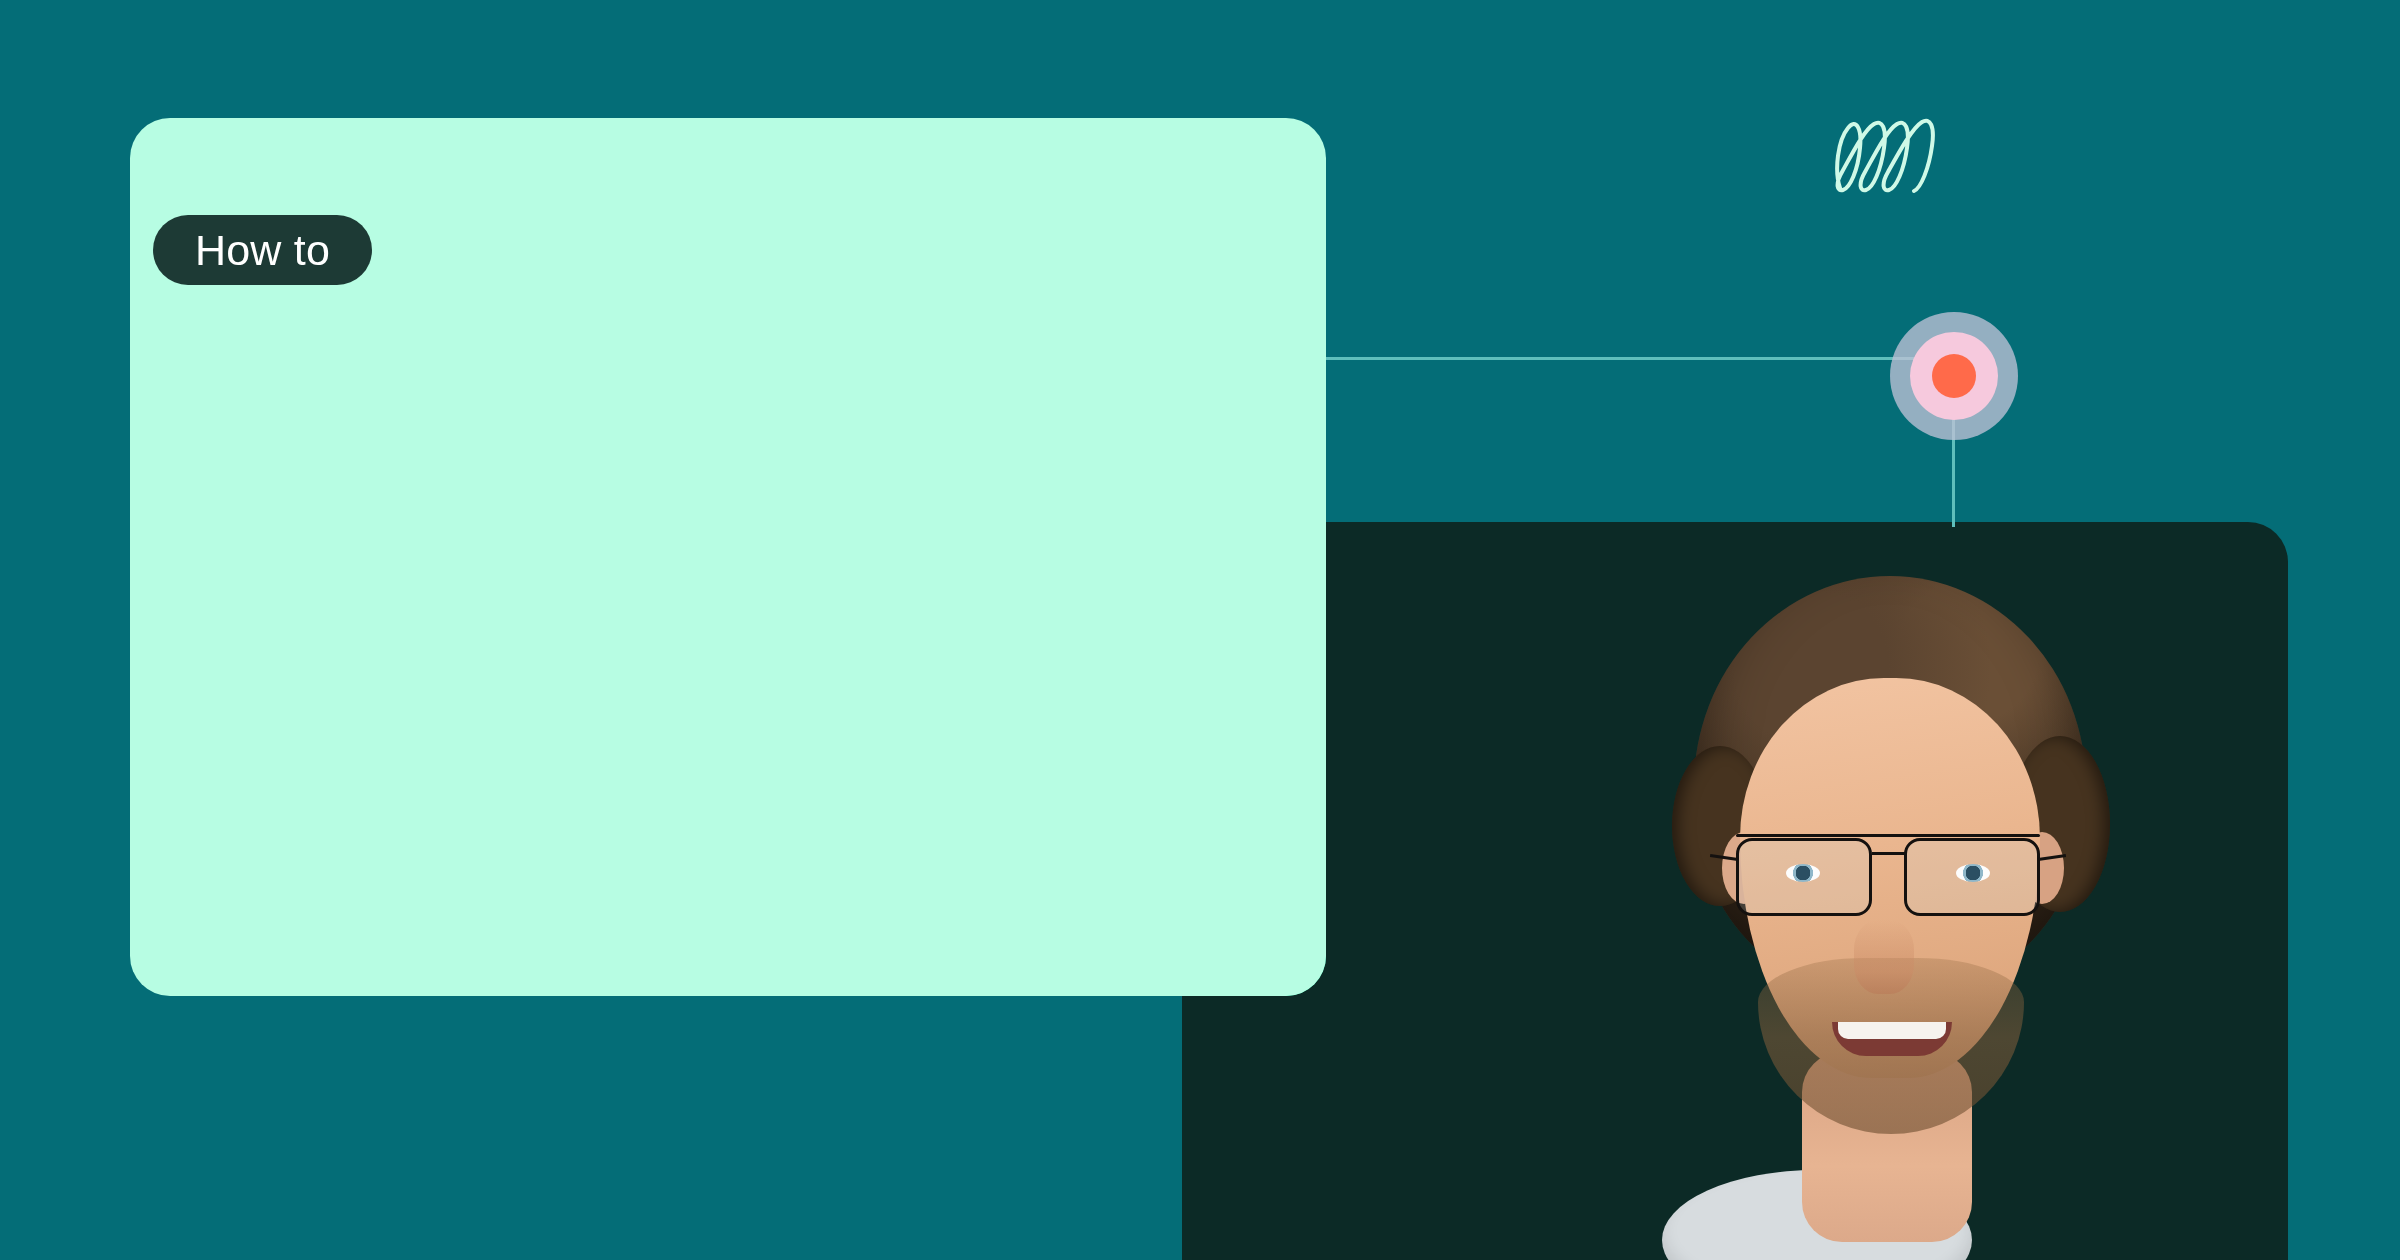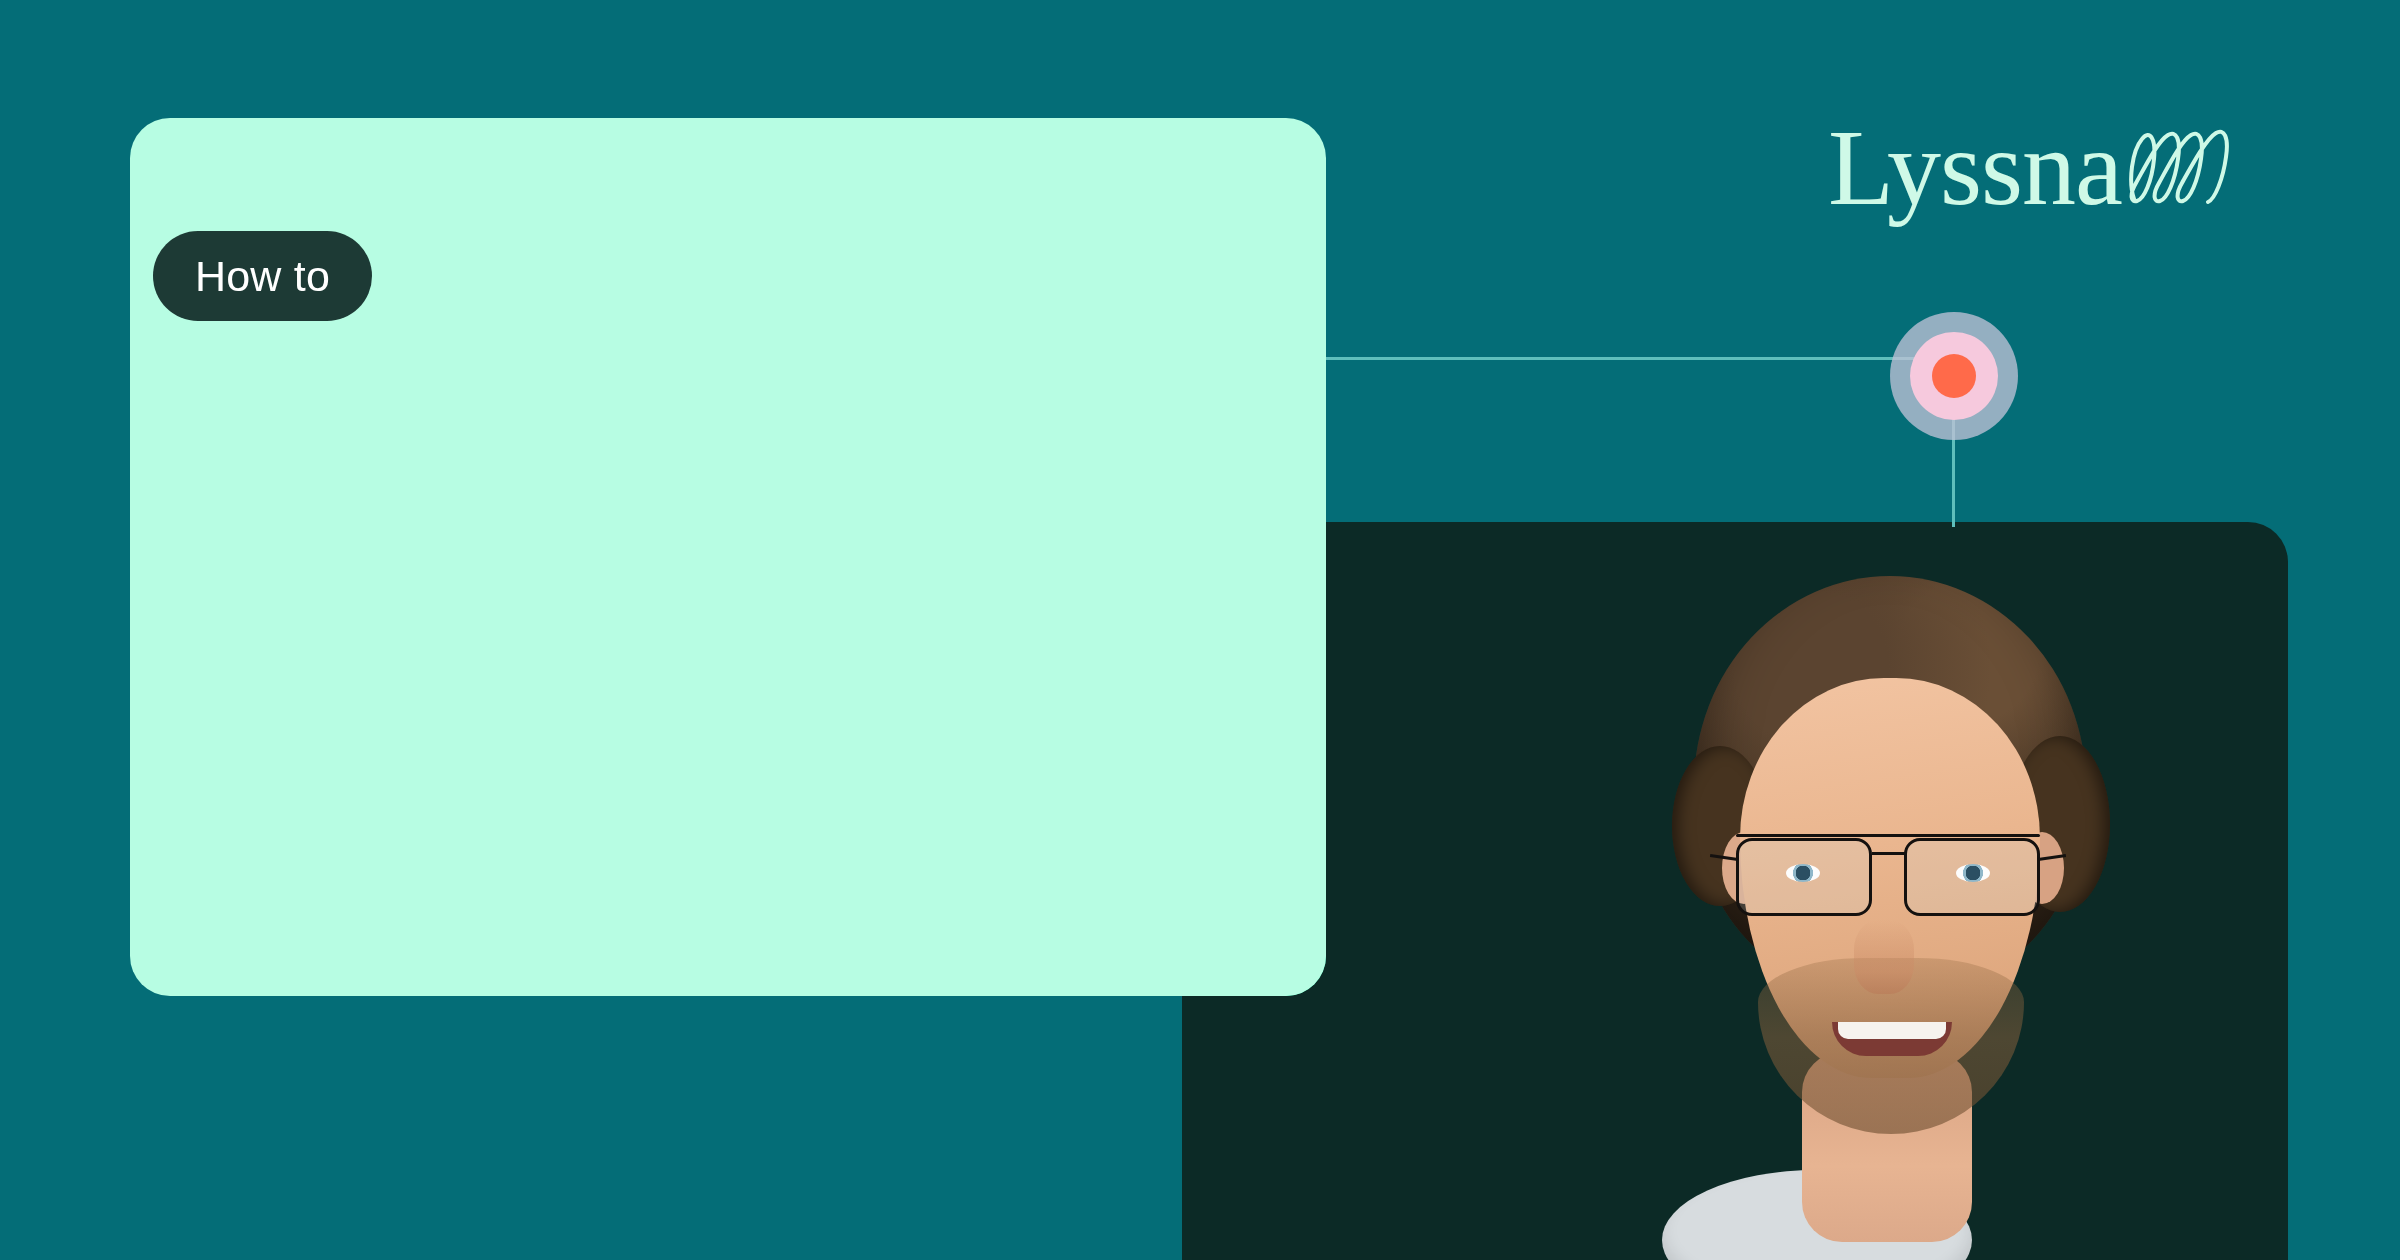--- a/index.html
+++ b/index.html
@@ -144,22 +144,22 @@
   .mint-card{
     position:absolute;
     left:130px; top:118px;
     width:1196px; height:878px;
     background:#B7FDE3;
     border-radius:40px;
   }
 
   .pill{
     position:absolute;
-    left:23px; top:113px;
-    height:90px;
+    left:23px; top:97px;
+    height:70px;
     padding:0 42px;
     background:#1D3A35;
     border-radius:45px;
     display:flex; align-items:center; justify-content:center;
   }
   .pill-label{
     color:#ffffff;
     font-size:43px;
     font-weight:400;
     letter-spacing:.2px;
@@ -271,21 +271,20 @@
   <div class="hline"></div>
   <div class="vline"></div>
 
   <div class="click-marker">
     <div class="click-ring">
       <div class="click-dot"></div>
     </div>
   </div>
 
   <div class="logo">
-    <span class="logo-word">Lyssna</span>
     <span class="logo-mark">
       <svg width="105" height="78" viewBox="0 0 105 78" fill="none" xmlns="http://www.w3.org/2000/svg" aria-hidden="true">
         <path d="M8 70 C2 52, 6 22, 16 10 C24 0, 30 10, 28 30 C26 52, 18 70, 11 72 C5 74, 3 66, 10 54
                  C20 36, 32 12, 42 6 C50 1, 55 10, 52 30 C49 52, 41 70, 34 72 C28 74, 26 66, 33 54
                  C43 36, 55 12, 65 6 C73 1, 78 10, 75 30 C72 52, 64 70, 57 72 C51 74, 49 66, 56 54
                  C66 36, 80 10, 90 4 C98 -1, 103 8, 100 28 C97 50, 89 70, 82 73" stroke="#CFF9E7" stroke-width="4" stroke-linecap="round" stroke-linejoin="round" fill="none"></path>
       </svg>
     </span>
   </div>
 

